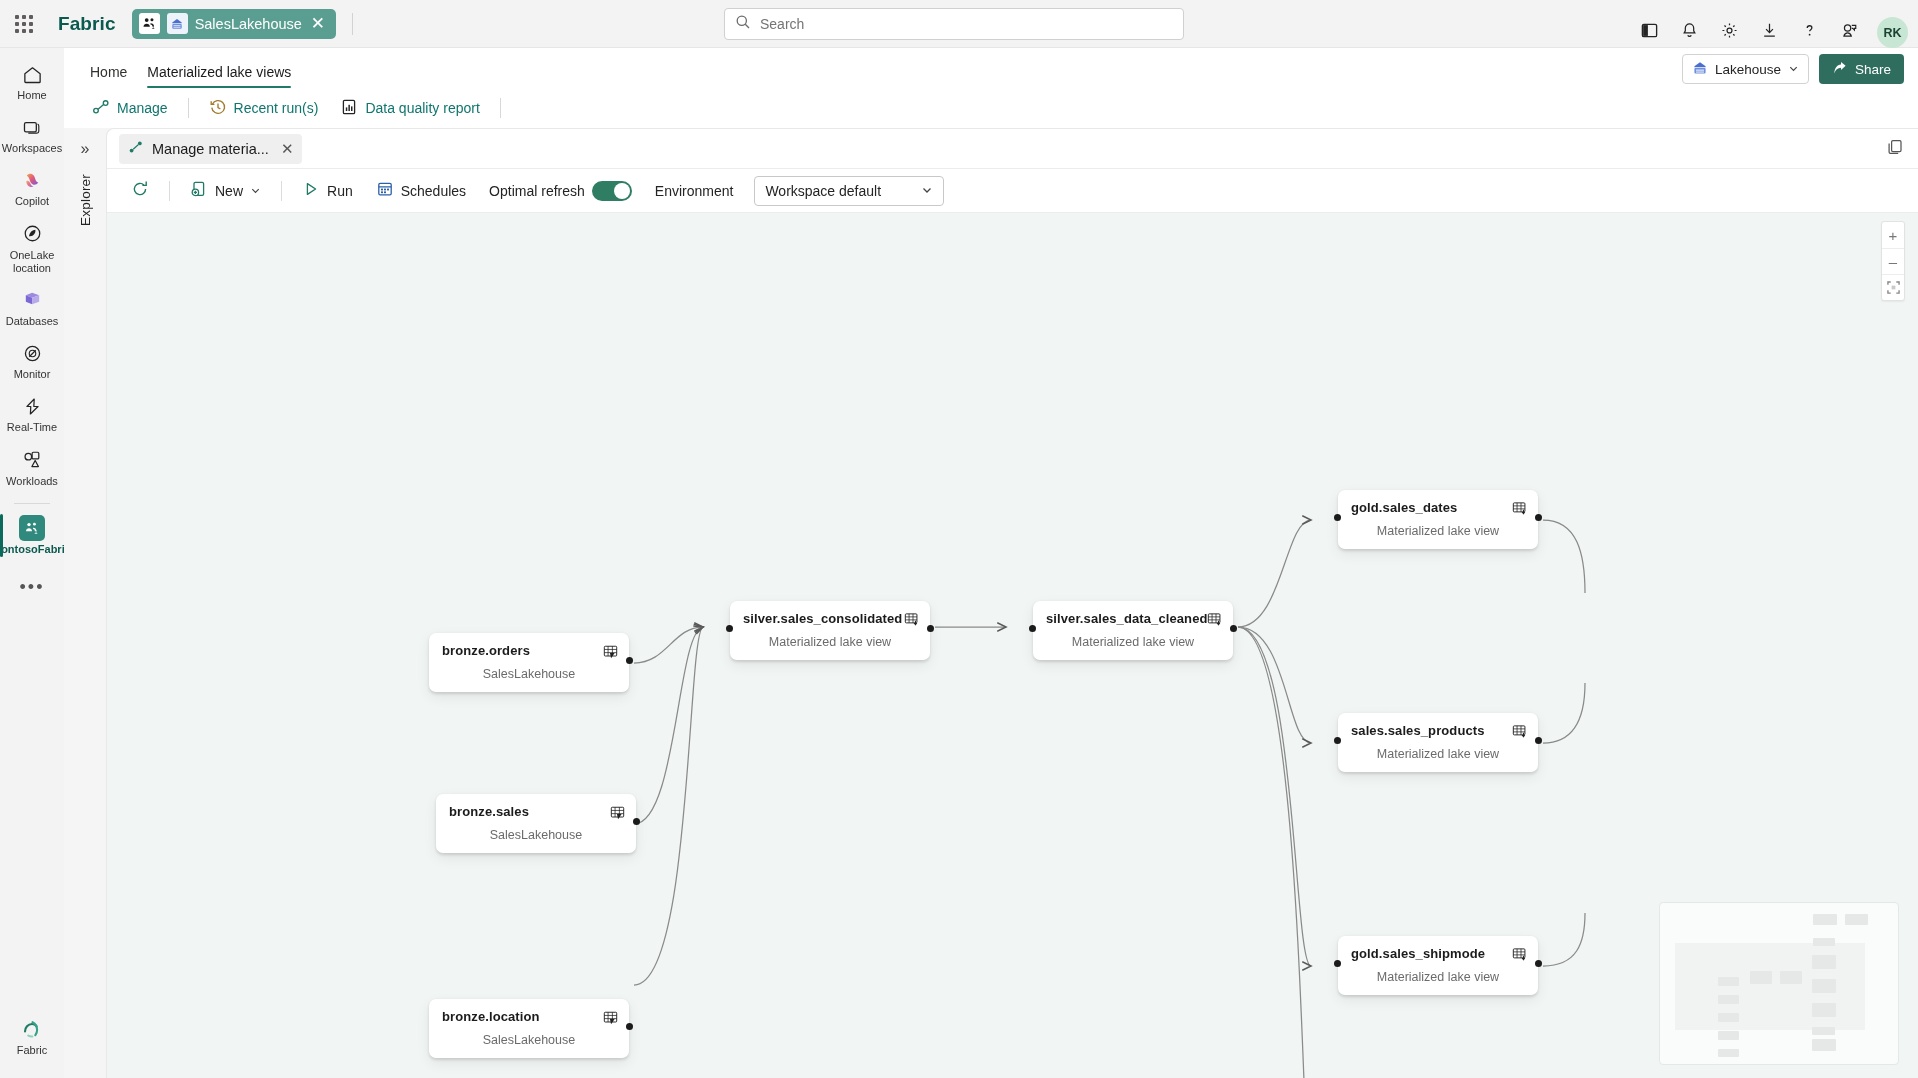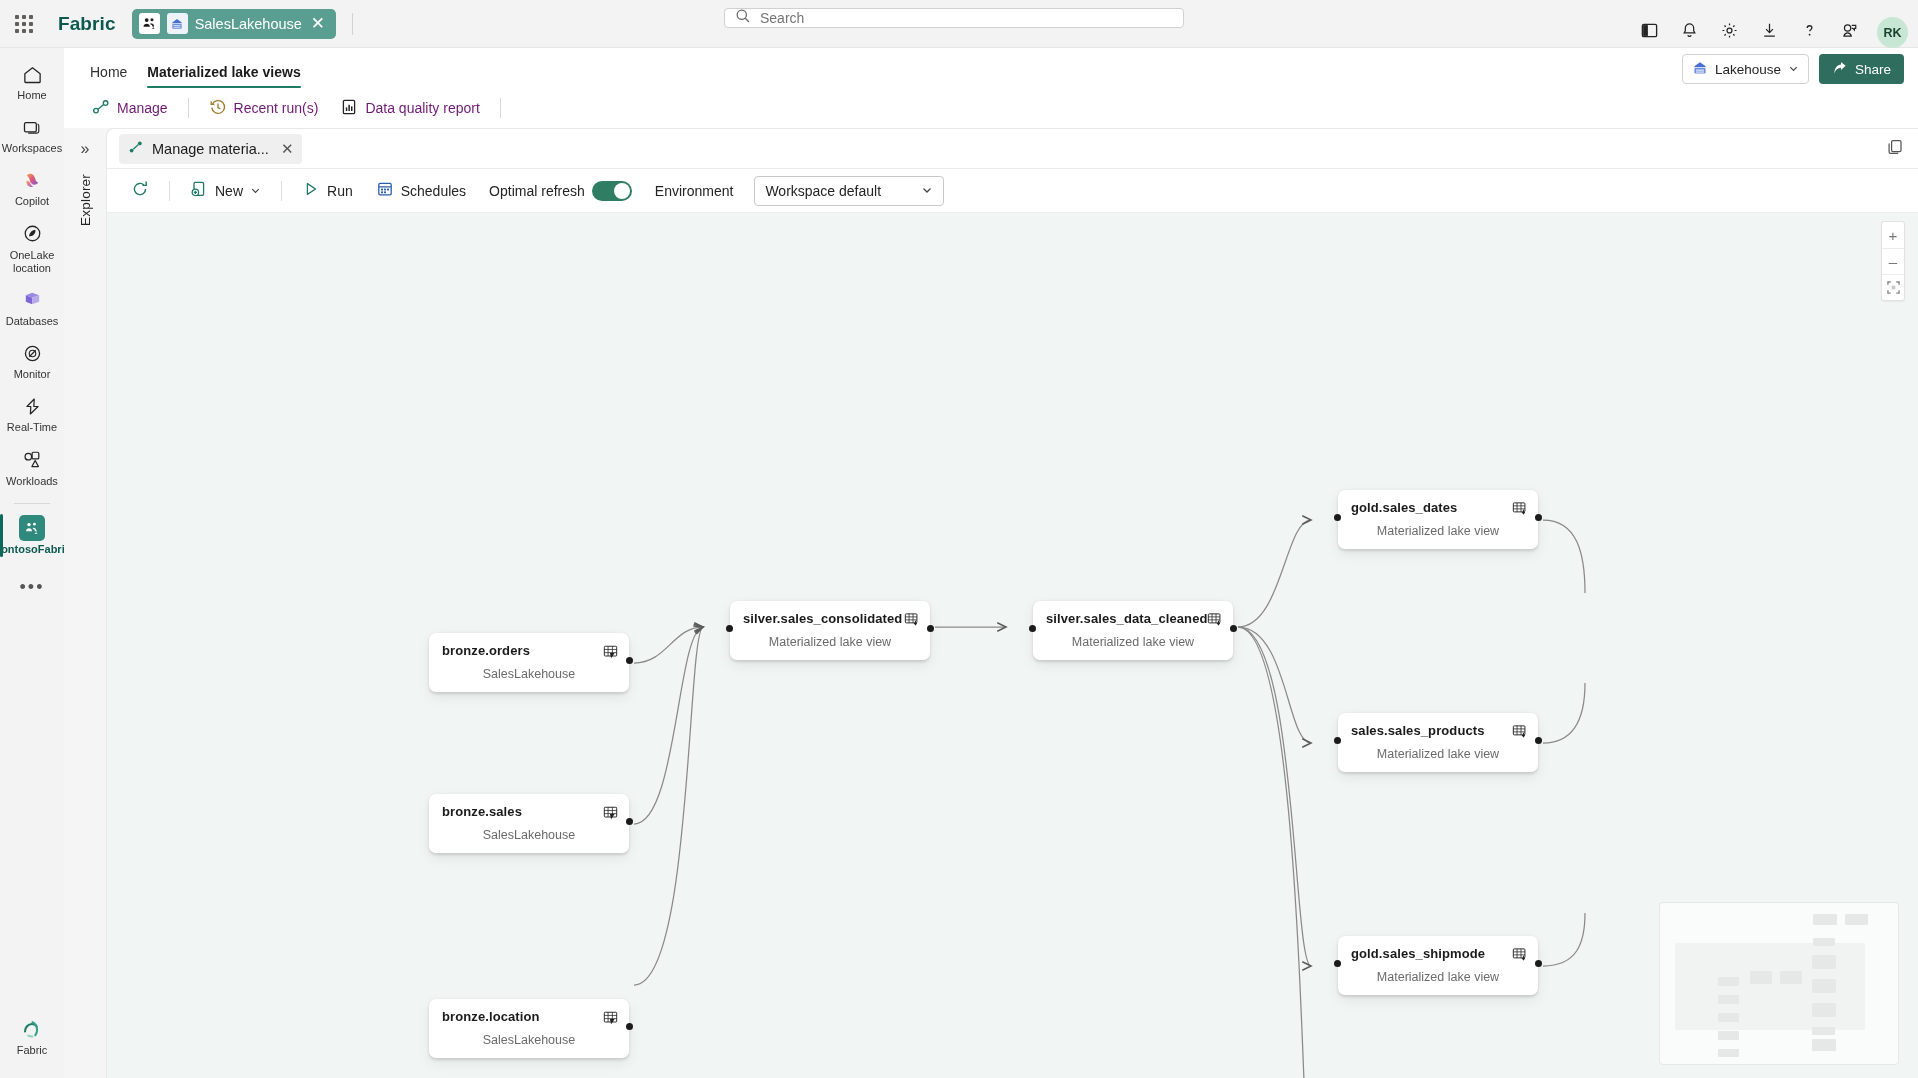--- a/index.html
+++ b/index.html
@@ -29,21 +29,21 @@
     width: 21px; height: 21px; background: #fff; border-radius: 3px;
     display:flex;align-items:center;justify-content:center;
   }
   .pill-ic2 {
     width: 21px; height: 21px; background: #eef3fb; border-radius: 3px;
     display:flex;align-items:center;justify-content:center;
   }
   .ws-name { font-size: 14.5px; color: #fff; }
   .ws-close { font-size: 17px; color: #fff; line-height: 1; padding: 0 2px; cursor: pointer; }
   .vdiv { width: 1px; height: 22px; background: #d2d2d2; margin-left: 16px; }
-  .searchwrap { position: absolute; left: 724px; top: 8px; width: 460px; height: 20px; }
+  .searchwrap { position: absolute; left: 724px; top: 8px; width: 460px; height: 32px; }
   .searchbox {
     width: 100%; height: 100%; background: #fff; border: 1px solid #d0d0d0;
     border-radius: 4px; display: flex; align-items: center; padding: 0 10px; gap: 9px;
   }
   .searchbox input {
     border: 0; outline: 0; font-size: 14px; color: #605e5c; background: transparent;
     width: 100%; font-family: "Liberation Sans", sans-serif;
   }
   .top-right { position: absolute; right: 10px; top: 0; height: 48px; display: flex; align-items: flex-end; gap: 4px; }
   .tr-btn {
@@ -81,42 +81,42 @@
   .rail-bottom { position: absolute; bottom: 14px; left: 0; width: 64px; display: flex; flex-direction: column; align-items: center; }
   
   .subhead {
     position: absolute; left: 64px; top: 48px; width: 1854px; height: 40px;
     background: #ffffff; display: flex; align-items: flex-end; padding-left: 16px;
   }
   .tabrow { display: flex; align-items: flex-end; height: 100%; }
   .htab {
     font-size: 14px; color: #323130; padding: 0 10px 8px; cursor: pointer; position: relative;
   }
-  .htab.on { font-weight: 700; color: #1b1b1b; }
+  .htab.on { font-weight: 400; color: #1b1b1b; }
   .htab.on::after {
     content: ""; position: absolute; left: 10px; right: 10px; bottom: 0; height: 2.5px;
     background: #1f7a66; border-radius: 2px;
   }
   .subhead-right { position: absolute; right: 14px; bottom: 4px; display: flex; align-items: center; gap: 10px; }
   .lh-btn {
     height: 30px; border: 1px solid #d2d2d2; border-radius: 4px; background: #fff;
     display: flex; align-items: center; gap: 7px; padding: 0 9px; font-size: 13.5px; color: #242424; cursor: pointer;
   }
   .share-btn {
     height: 30px; background: #2f6e5e; color: #fff; border-radius: 4px;
     display: flex; align-items: center; gap: 7px; padding: 0 13px; font-size: 13.5px; cursor: pointer;
   }
   
   .cmdbar {
     position: absolute; left: 64px; top: 88px; width: 1854px; height: 40px;
     background: #fff; display: flex; align-items: center; padding-left: 18px; gap: 2px;
   }
   .cmd {
     display: flex; align-items: center; gap: 7px; height: 30px; padding: 0 10px;
-    font-size: 14px; color: #701a75; border-radius: 4px; cursor: pointer;
+    font-size: 14px; color: #0f766e; border-radius: 4px; cursor: pointer;
   }
   .cmd-sep { width: 1px; height: 20px; background: #d8d8d8; margin: 0 8px; }
   
   .shell {
     position: absolute; left: 64px; top: 128px; width: 1854px; height: 950px;
     background: #f5f5f5;
   }
   .expander {
     position: absolute; left: 0; top: 0; width: 42px; height: 950px;
     background: #f5f5f5; display: flex; flex-direction: column; align-items: center; padding-top: 12px;
@@ -607,21 +607,21 @@
         <span class="node-ic">
           <svg width="15" height="15" viewBox="0 0 16 16">
               <rect x="1.4" y="2.4" width="13.2" height="10.4" rx="1" stroke="#222" stroke-width="1" fill="none"></rect>
               <path d="M1.4 5.8h13.2M1.4 9.2h13.2M5.4 2.4v10.4M10 2.4v10.4" stroke="#222" stroke-width=".8"></path>
               <path d="M8.6 15.2 12.4 9.6h-5z" fill="#222"></path>
             </svg>
         </span>
         <span class="port" style="right:-4px; top:24px;"></span>
       </div>
 
-      <div class="node" id="n1" style="left:322px; top:581px;">
+      <div class="node" id="n1" style="left:329px; top:581px;">
         <div class="node-title">bronze.sales</div>
         <div class="node-sub">SalesLakehouse</div>
         <span class="node-ic">
           <svg width="15" height="15" viewBox="0 0 16 16">
               <rect x="1.4" y="2.4" width="13.2" height="10.4" rx="1" stroke="#222" stroke-width="1" fill="none"></rect>
               <path d="M1.4 5.8h13.2M1.4 9.2h13.2M5.4 2.4v10.4M10 2.4v10.4" stroke="#222" stroke-width=".8"></path>
               <path d="M8.6 15.2 12.4 9.6h-5z" fill="#222"></path>
             </svg>
         </span>
         <span class="port" style="right:-4px; top:24px;"></span>

